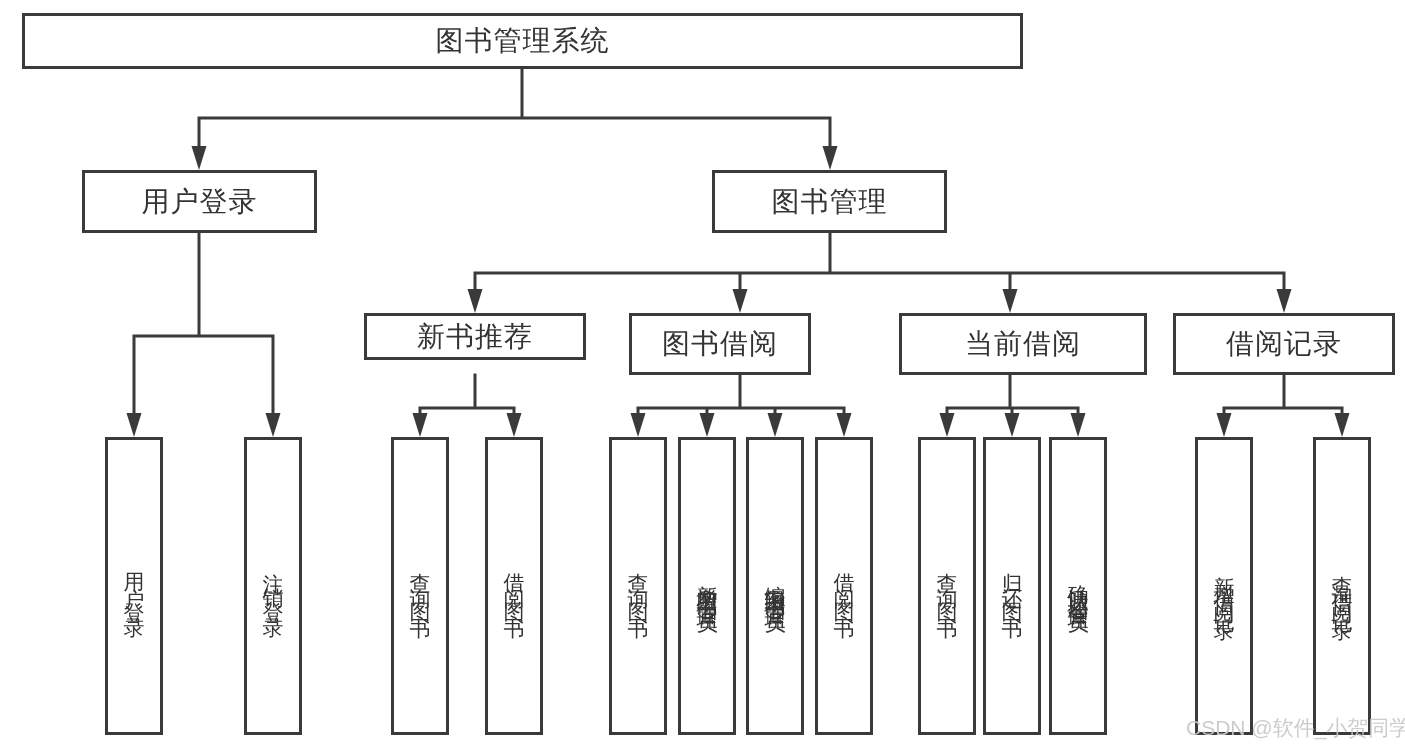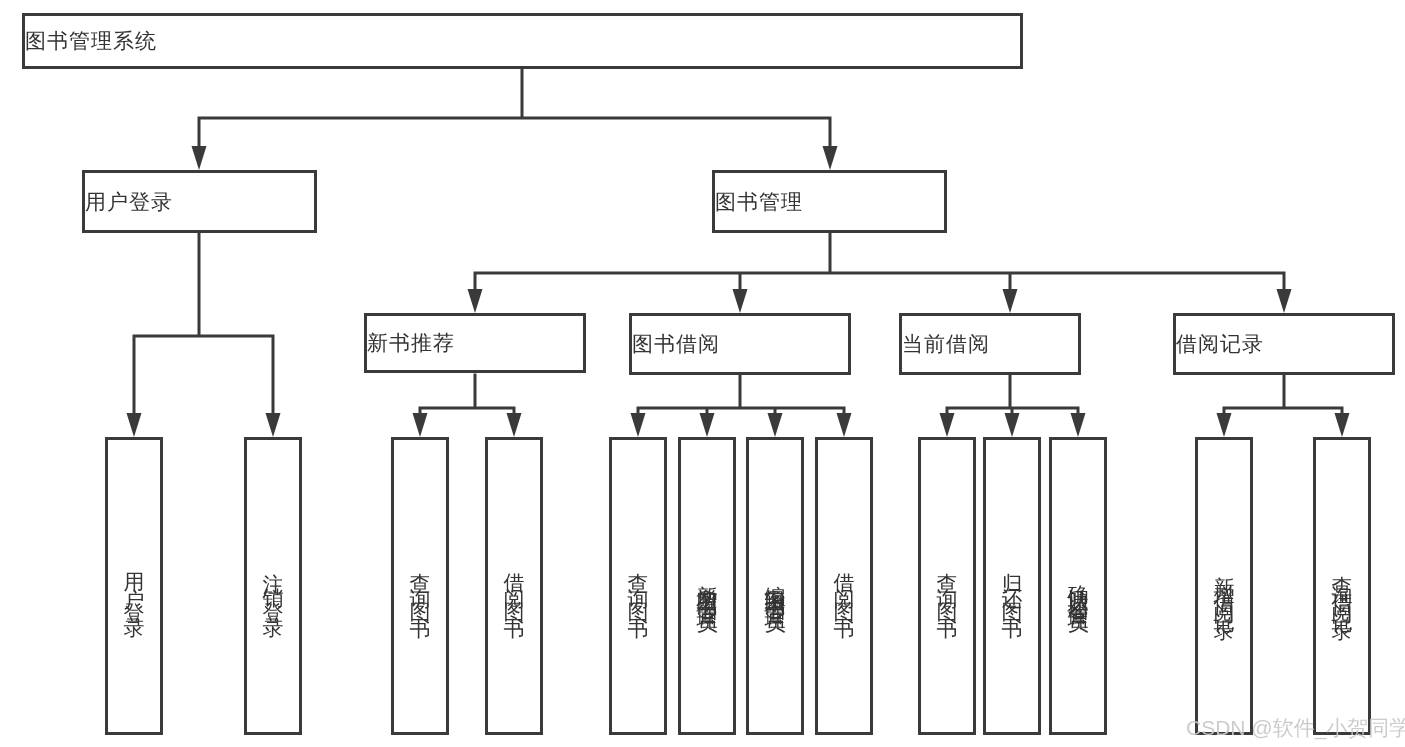--- a/index.html
+++ b/index.html
@@ -18,31 +18,31 @@
   }
   #connectors{
     position:absolute;left:0;top:0;z-index:1;
     pointer-events:none;
   }
   .hbox{
     position:absolute;z-index:2;
     box-sizing:border-box;
     border:3px solid var(--line);
     background:#fff;
-    display:flex;align-items:center;
-    font-size:21px;color:var(--text);
+    display:flex;align-items:center;justify-content:center;
+    font-size:28px;color:var(--text);
     letter-spacing:1px;
     white-space:nowrap;
   }
   #box-root{left:22px;top:13px;width:1001px;height:56px;}
   #box-user-login{left:82px;top:170px;width:235px;height:63px;}
   #box-book-mgmt{left:712px;top:170px;width:235px;height:63px;font-family:Liberation Serif, serif;}
-  #box-new-book{left:364px;top:313px;width:222px;height:60px;}
-  #box-book-borrow{left:629px;top:313px;width:222px;height:62px;}
-  #box-current-borrow{left:899px;top:313px;width:182px;height:62px;}
+  #box-new-book{left:364px;top:313px;width:222px;height:47px;}
+  #box-book-borrow{left:629px;top:313px;width:182px;height:62px;}
+  #box-current-borrow{left:899px;top:313px;width:248px;height:62px;}
   #box-borrow-record{left:1173px;top:313px;width:222px;height:62px;font-family:Liberation Serif, serif;}
 
   .leaf{
     position:absolute;z-index:2;top:437px;
     width:58px;height:298px;
     box-sizing:border-box;
     border:3px solid var(--line);
     background:#fff;
     display:flex;align-items:center;justify-content:center;
   }

